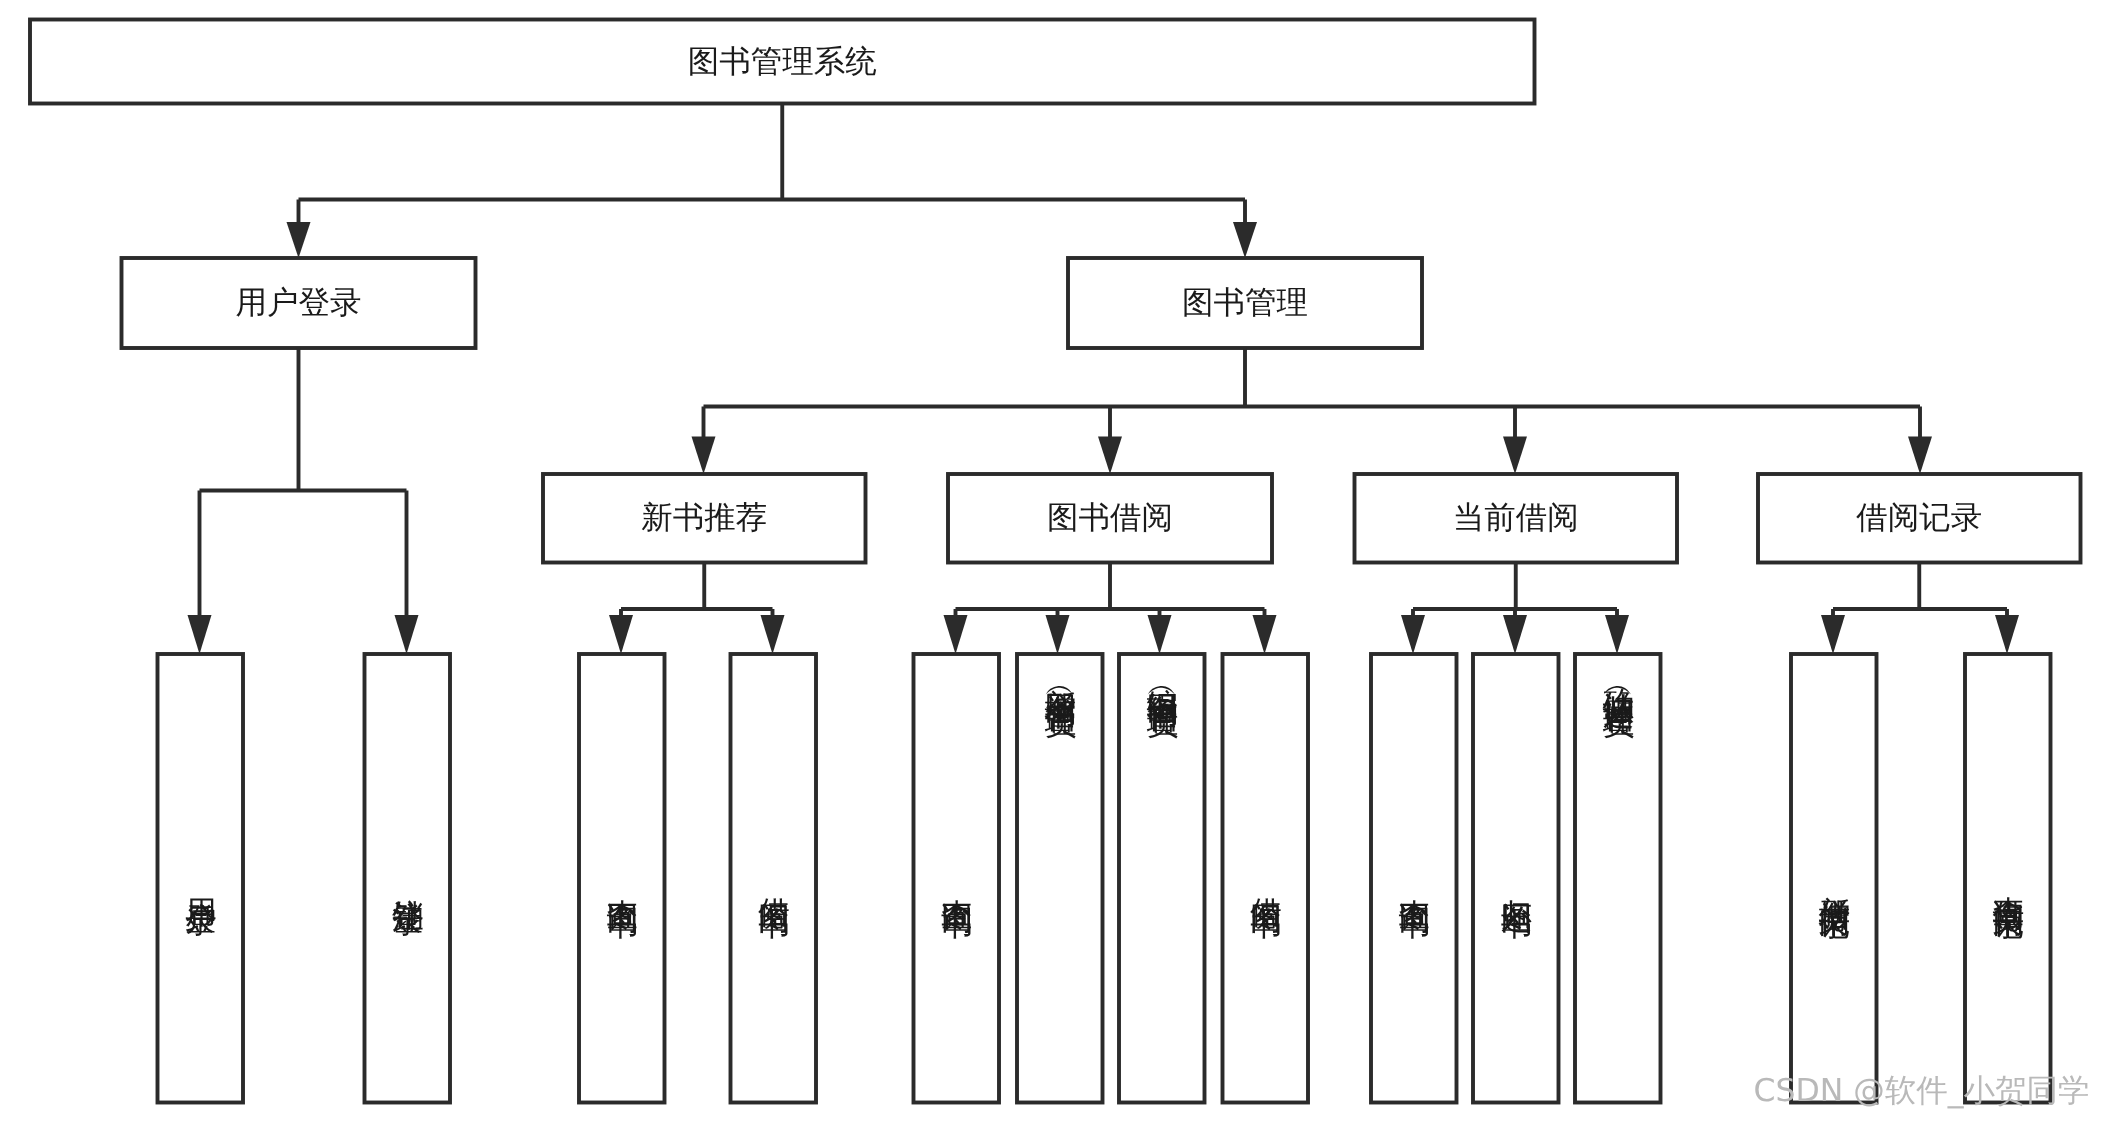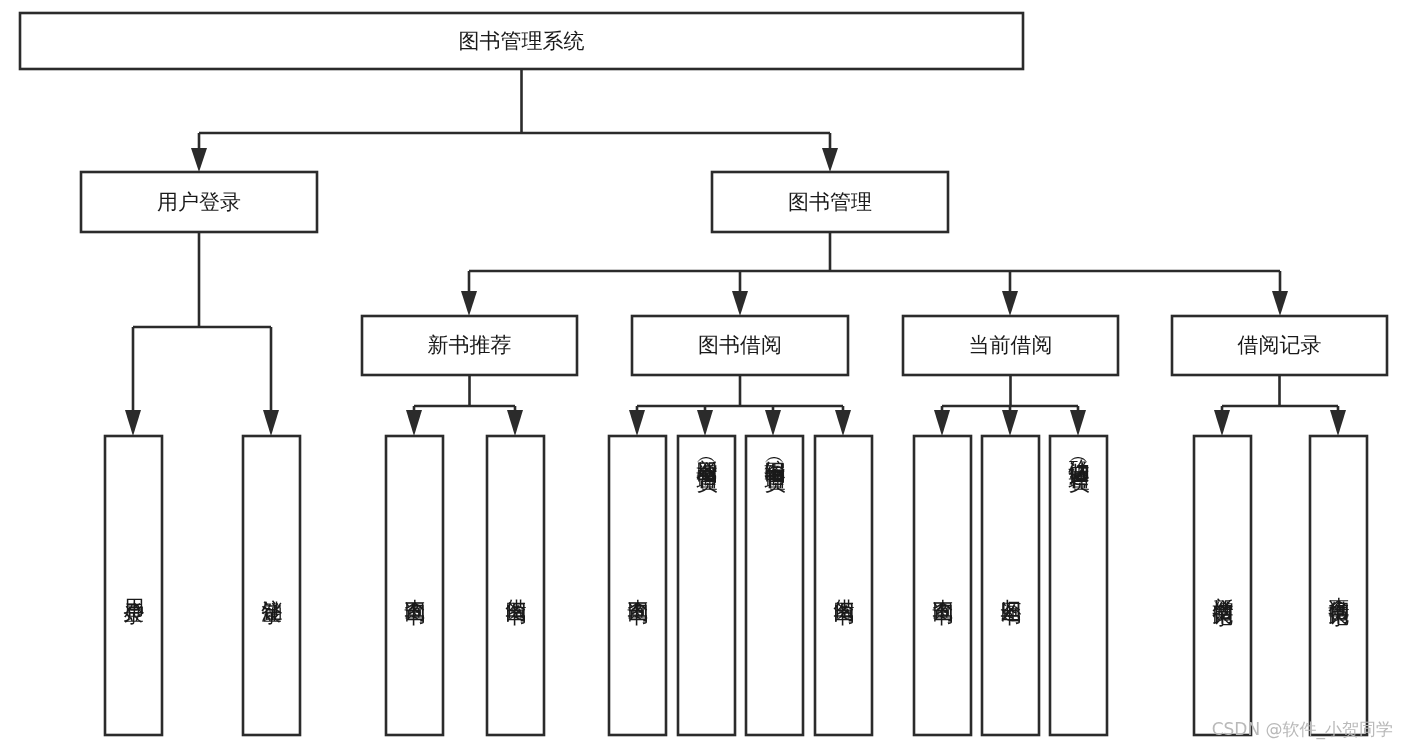--- a/index.html
+++ b/index.html
@@ -64,21 +64,21 @@
     pointer-events: none;
   }
   .leaf-label-wrap.center-v {
     align-items: center;
   }
   .watermark {
     position: absolute;
     right: 12px;
     bottom: 6px;
     font-family: "DejaVu Sans", "Liberation Sans", sans-serif;
-    font-size: 17px;
+    font-size: 21px;
     color: #b9b9b9;
     white-space: nowrap;
     user-select: none;
   }
 </style>
 </head>
 <body>
 
 <div id="diagram-root">
 

